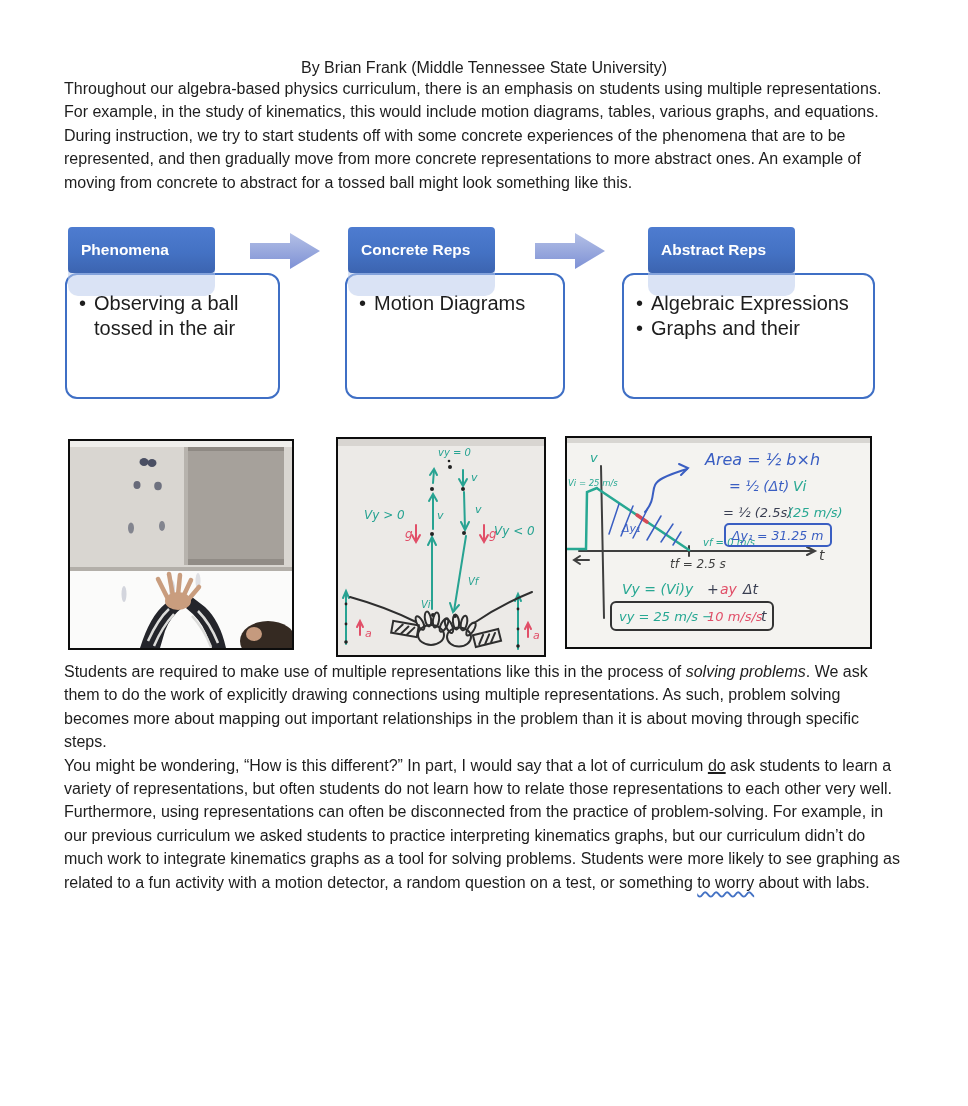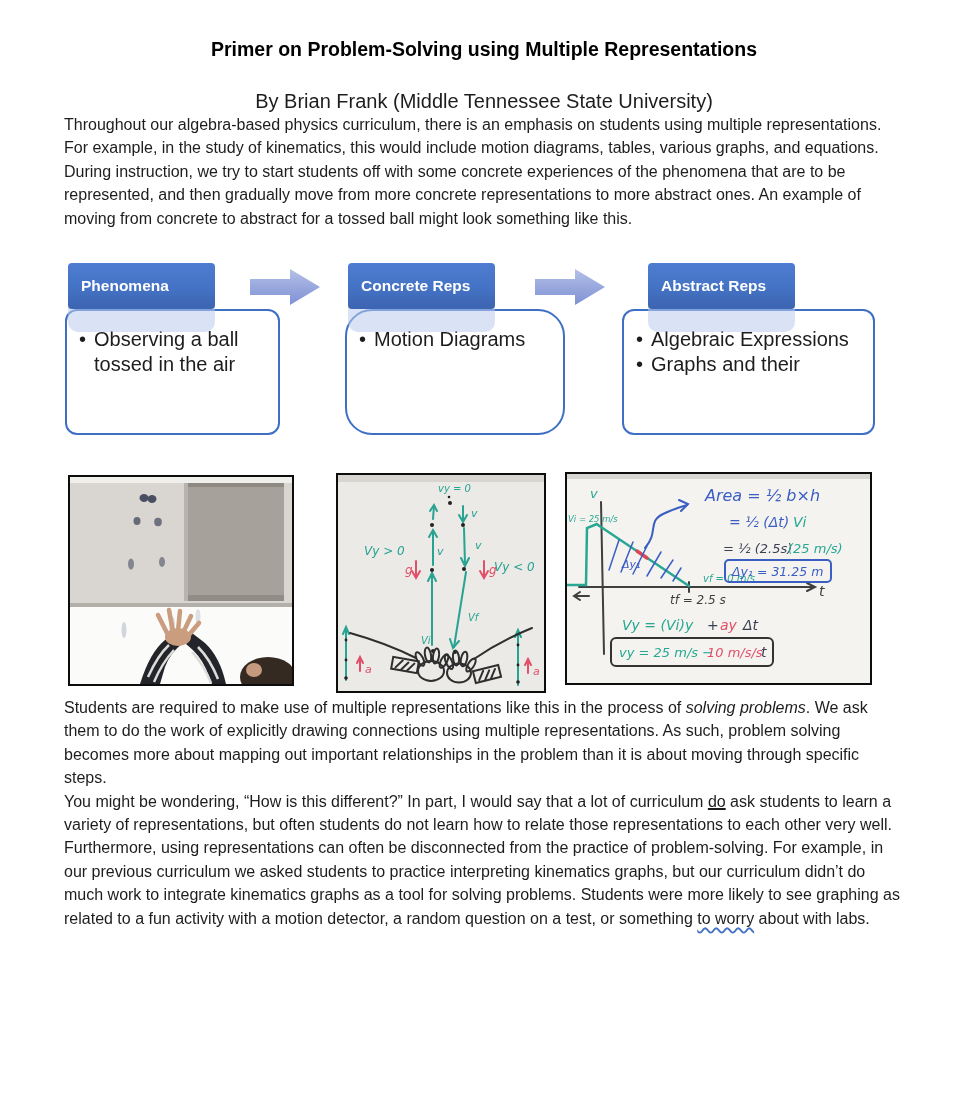--- a/index.html
+++ b/index.html
@@ -2,21 +2,21 @@
 <html><head>
 <meta charset="utf-8">
 <style>
   html,body { margin:0; padding:0; background:#ffffff; }
   .page {
     position:relative; width:968px; height:1106px; background:#fff;
     font-family:"Liberation Sans", sans-serif; color:#1d1d1d;
     box-sizing:border-box; padding:30px 64px 0 64px; overflow:hidden;
   }
   .title { font-size:19.5px; font-weight:bold; color:#000; text-align:center; margin:8px 0 0 0; }
-  .byline { font-size:20px; text-align:center; margin-top:29px; }
+  .byline { font-size:16px; text-align:center; margin-top:29px; }
   p.body { font-size:16px; line-height:23.4px; margin:0; max-width:841px; }
   .p1 { margin-top:30px; }
   .p2 { margin-top:31px; }
   .p3 { margin-top:23px; }
   .seg-b { font-weight:normal;margin-top:30px; }
   .seg-i { font-style:italic; }
   .seg-u { text-decoration:underline; text-decoration-thickness:1.5px; }
   .seg-squig {
     text-decoration:underline; text-decoration-style:wavy;
     text-decoration-color:#4472C4; text-decoration-thickness:1.5px;
@@ -33,40 +33,39 @@
   .dghost { position:absolute; top:44px; width:147px; height:25px;
     background:rgba(188,204,237,0.55); border-radius:0 0 10px 10px; z-index:2; }
   .dbox {
     position:absolute; top:46px; height:126px; box-sizing:border-box; background:#fff;
     border:2.5px solid #3f6fc5; border-radius:12px; z-index:1;
   }
   .dbox ul { margin:0; padding:16px 10px 0 12px; list-style:none; font-size:20px; line-height:24.5px; }
   .dbox li { position:relative; padding-left:15px; }
   .dbox li::before { content:"•"; position:absolute; left:0; top:0; }
   .h1c,.g1c { left:4px; }   .b1c { left:1px;  width:215px; }
-  .h2c,.g2c { left:284px; } .b2c { left:281px; width:220px;border-radius:27px; }
+  .h2c,.g2c { left:284px; } .b2c { left:281px; width:220px; }
   .h3c,.g3c { left:584px; } .b3c { left:558px; width:253px; }
   .arrow { position:absolute; top:5px; width:72px; height:38px; }
   .arrow1 { left:186px; } .arrow2 { left:471px; }
 
   
   .photos { position:relative; height:224px; margin-top:36px; }
   .photo { position:absolute; border:2px solid #0d0d0d; box-sizing:border-box; overflow:hidden; background:#5eead4; }
   .photo1 { left:4px;  top:3px; width:226px; height:211px; }
   .photo2 { left:272px; top:1px; width:210px; height:220px; }
   .photo3 { left:501px; top:0;  width:307px; height:213px; }
   .photo svg { display:block; width:100%; height:100%; }
   .hw { font-family:"DejaVu Sans", sans-serif; font-style:italic; }
 </style>
 </head>
 <body>
 
 <div class="page">
 
-  <h1 class="title">Primer on Problem-Solving using Multiple Representations</h1>
   <div class="byline">By Brian Frank (Middle Tennessee State University)</div>
 
   <p class="body p1"><span>Throughout our algebra-based physics curriculum, there is an emphasis on students using </span><span class="seg-b">multiple representations</span><span>. For example, in the study of kinematics, this would include motion diagrams, tables, various graphs, and equations. During instruction, we try to start students off with some concrete experiences of the phenomena that are to be represented, and then gradually move from more concrete representations to more abstract ones. An example of moving from concrete to abstract for a tossed ball might look something like this.</span></p>
 
   <div class="diagram">
     <div class="dhead h1c">Phenomena</div>
     <div class="dghost g1c"></div>
     <div class="dbox b1c">
       <ul>
         <li>Observing a ball tossed in the air</li>

